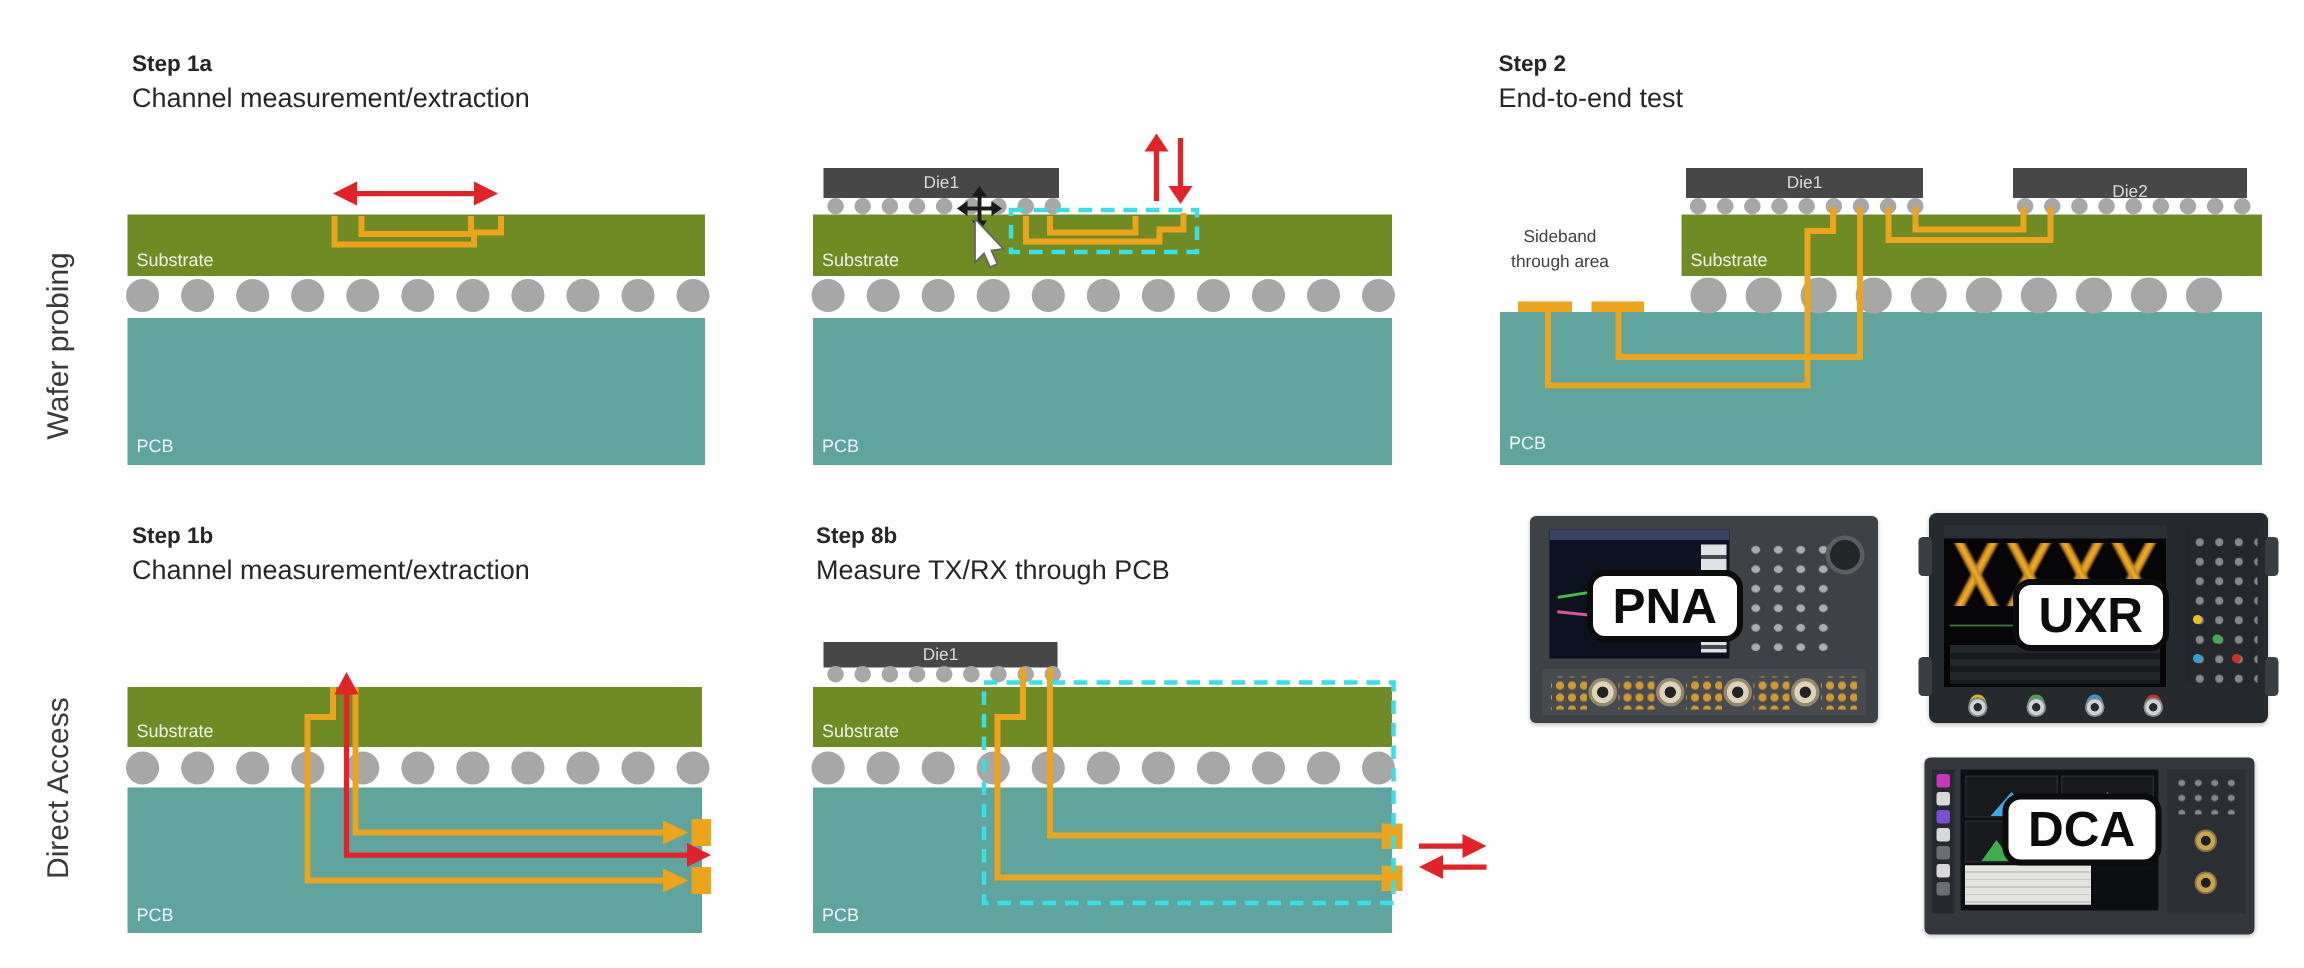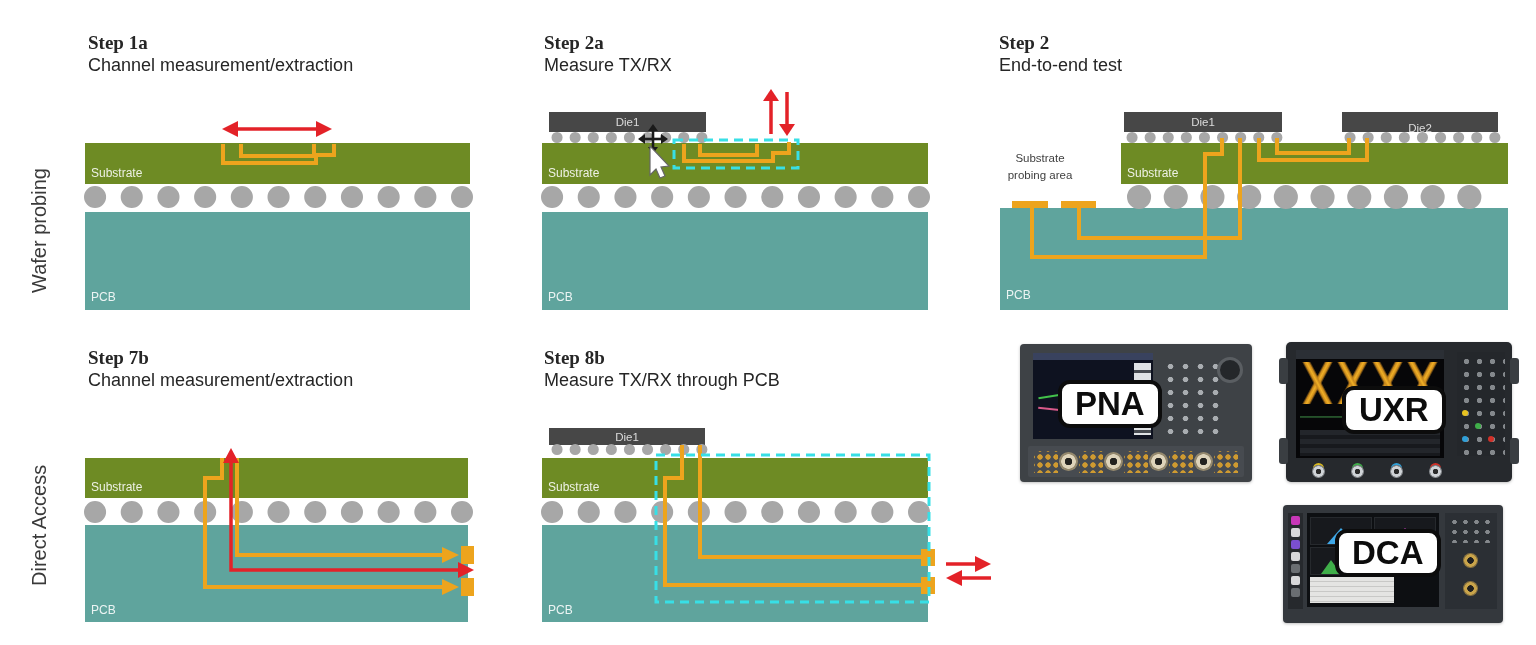--- a/index.html
+++ b/index.html
@@ -1,21 +1,21 @@
 <!DOCTYPE html>
 <html style="--substrate: #6e8b24; --pcb: #5fa49d; --ball: #a7a7a7; --die: #474747; --trace: #eda41d; --red: #e32228; --cyan: #38dfe6; --text_dark: #262626; --text_side: #3a3a3a;"><head>
 <meta charset="utf-8">
 <style>
   html,body{margin:0;padding:0;background:#fff;}
   .canvas{position:relative;width:1536px;height:645px;background:#fff;overflow:hidden;
           font-family:"Liberation Sans",sans-serif;color:var(--text_dark);}
 
   
   .phead{position:absolute;}
-  .ptitle{font-size:19px;font-weight:700;line-height:23px;color:var(--text_dark);font-family:Liberation Serif, serif;}
+  .ptitle{font-size:15px;font-weight:700;line-height:23px;color:var(--text_dark);}
   .psub{font-size:18px;font-weight:400;line-height:23px;color:var(--text_dark);}
 
   
   .vlabel{position:absolute;writing-mode:vertical-rl;transform:rotate(180deg);
           font-size:20px;color:var(--text_side);text-align:center;width:28px;}
 
   
   .dlabel{position:absolute;font-size:12px;color:rgba(255,255,255,.88);}
   .dielabel{position:absolute;display:flex;align-items:center;justify-content:center;
             font-size:11.5px;color:#dcdcdc;}
@@ -207,30 +207,26 @@
       <polygon class="rdf" points="991,564 975,556 975,572"></polygon>
       <line class="rd" x1="960" y1="578" x2="991" y2="578"></line>
       <polygon class="rdf" points="946,578 962,570 962,586"></polygon>
     </g>
   </svg>
 
   <div class="phead" style="left:88px;top:31px">
     <div class="ptitle">Step 1a</div>
     <div class="psub">Channel measurement/extraction</div>
   </div>
-  <div class="phead" style="left:544px;top:31px">
-    <div class="ptitle">Step 2a</div>
-    <div class="psub">Measure TX/RX</div>
-  </div>
   <div class="phead" style="left:999px;top:31px">
     <div class="ptitle">Step 2</div>
     <div class="psub">End-to-end test</div>
   </div>
   <div class="phead" style="left:88px;top:346px">
-    <div class="ptitle">Step 7b</div>
+    <div class="ptitle">Step 1b</div>
     <div class="psub">Channel measurement/extraction</div>
   </div>
   <div class="phead" style="left:544px;top:346px">
     <div class="ptitle">Step 8b</div>
     <div class="psub">Measure TX/RX through PCB</div>
   </div>
 
   <div class="vlabel" style="left:28px;top:158px;height:145px">Wafer probing</div>
   <div class="vlabel" style="left:28px;top:458px;height:135px">Direct Access</div>
 
@@ -238,21 +234,21 @@
   <div class="dlabel" style="left:91px;top:290px">PCB</div>
 
   <div class="dielabel" style="left:549px;top:112px;width:157px;height:20px">Die1</div>
   <div class="dlabel" style="left:548px;top:166px">Substrate</div>
   <div class="dlabel" style="left:548px;top:290px">PCB</div>
 
   <div class="dielabel" style="left:1124px;top:112px;width:158px;height:20px">Die1</div>
   <div class="dielabel" style="left:1342px;top:112px;width:156px;height:32px">Die2</div>
   <div class="dlabel" style="left:1127px;top:166px">Substrate</div>
   <div class="dlabel" style="left:1006px;top:288px">PCB</div>
-  <div class="sideband" style="left:996px;top:150px;width:88px">Substrate probing area</div>
+  <div class="sideband" style="left:996px;top:150px;width:88px">Sideband through area</div>
 
   <div class="dlabel" style="left:91px;top:480px">Substrate</div>
   <div class="dlabel" style="left:91px;top:603px">PCB</div>
 
   <div class="dielabel" style="left:549px;top:428px;width:156px;height:17px">Die1</div>
   <div class="dlabel" style="left:548px;top:480px">Substrate</div>
   <div class="dlabel" style="left:548px;top:603px">PCB</div>
 
   <div class="instrument uxr">
     <div class="hdl" style="left:-7px;top:16px"></div>

